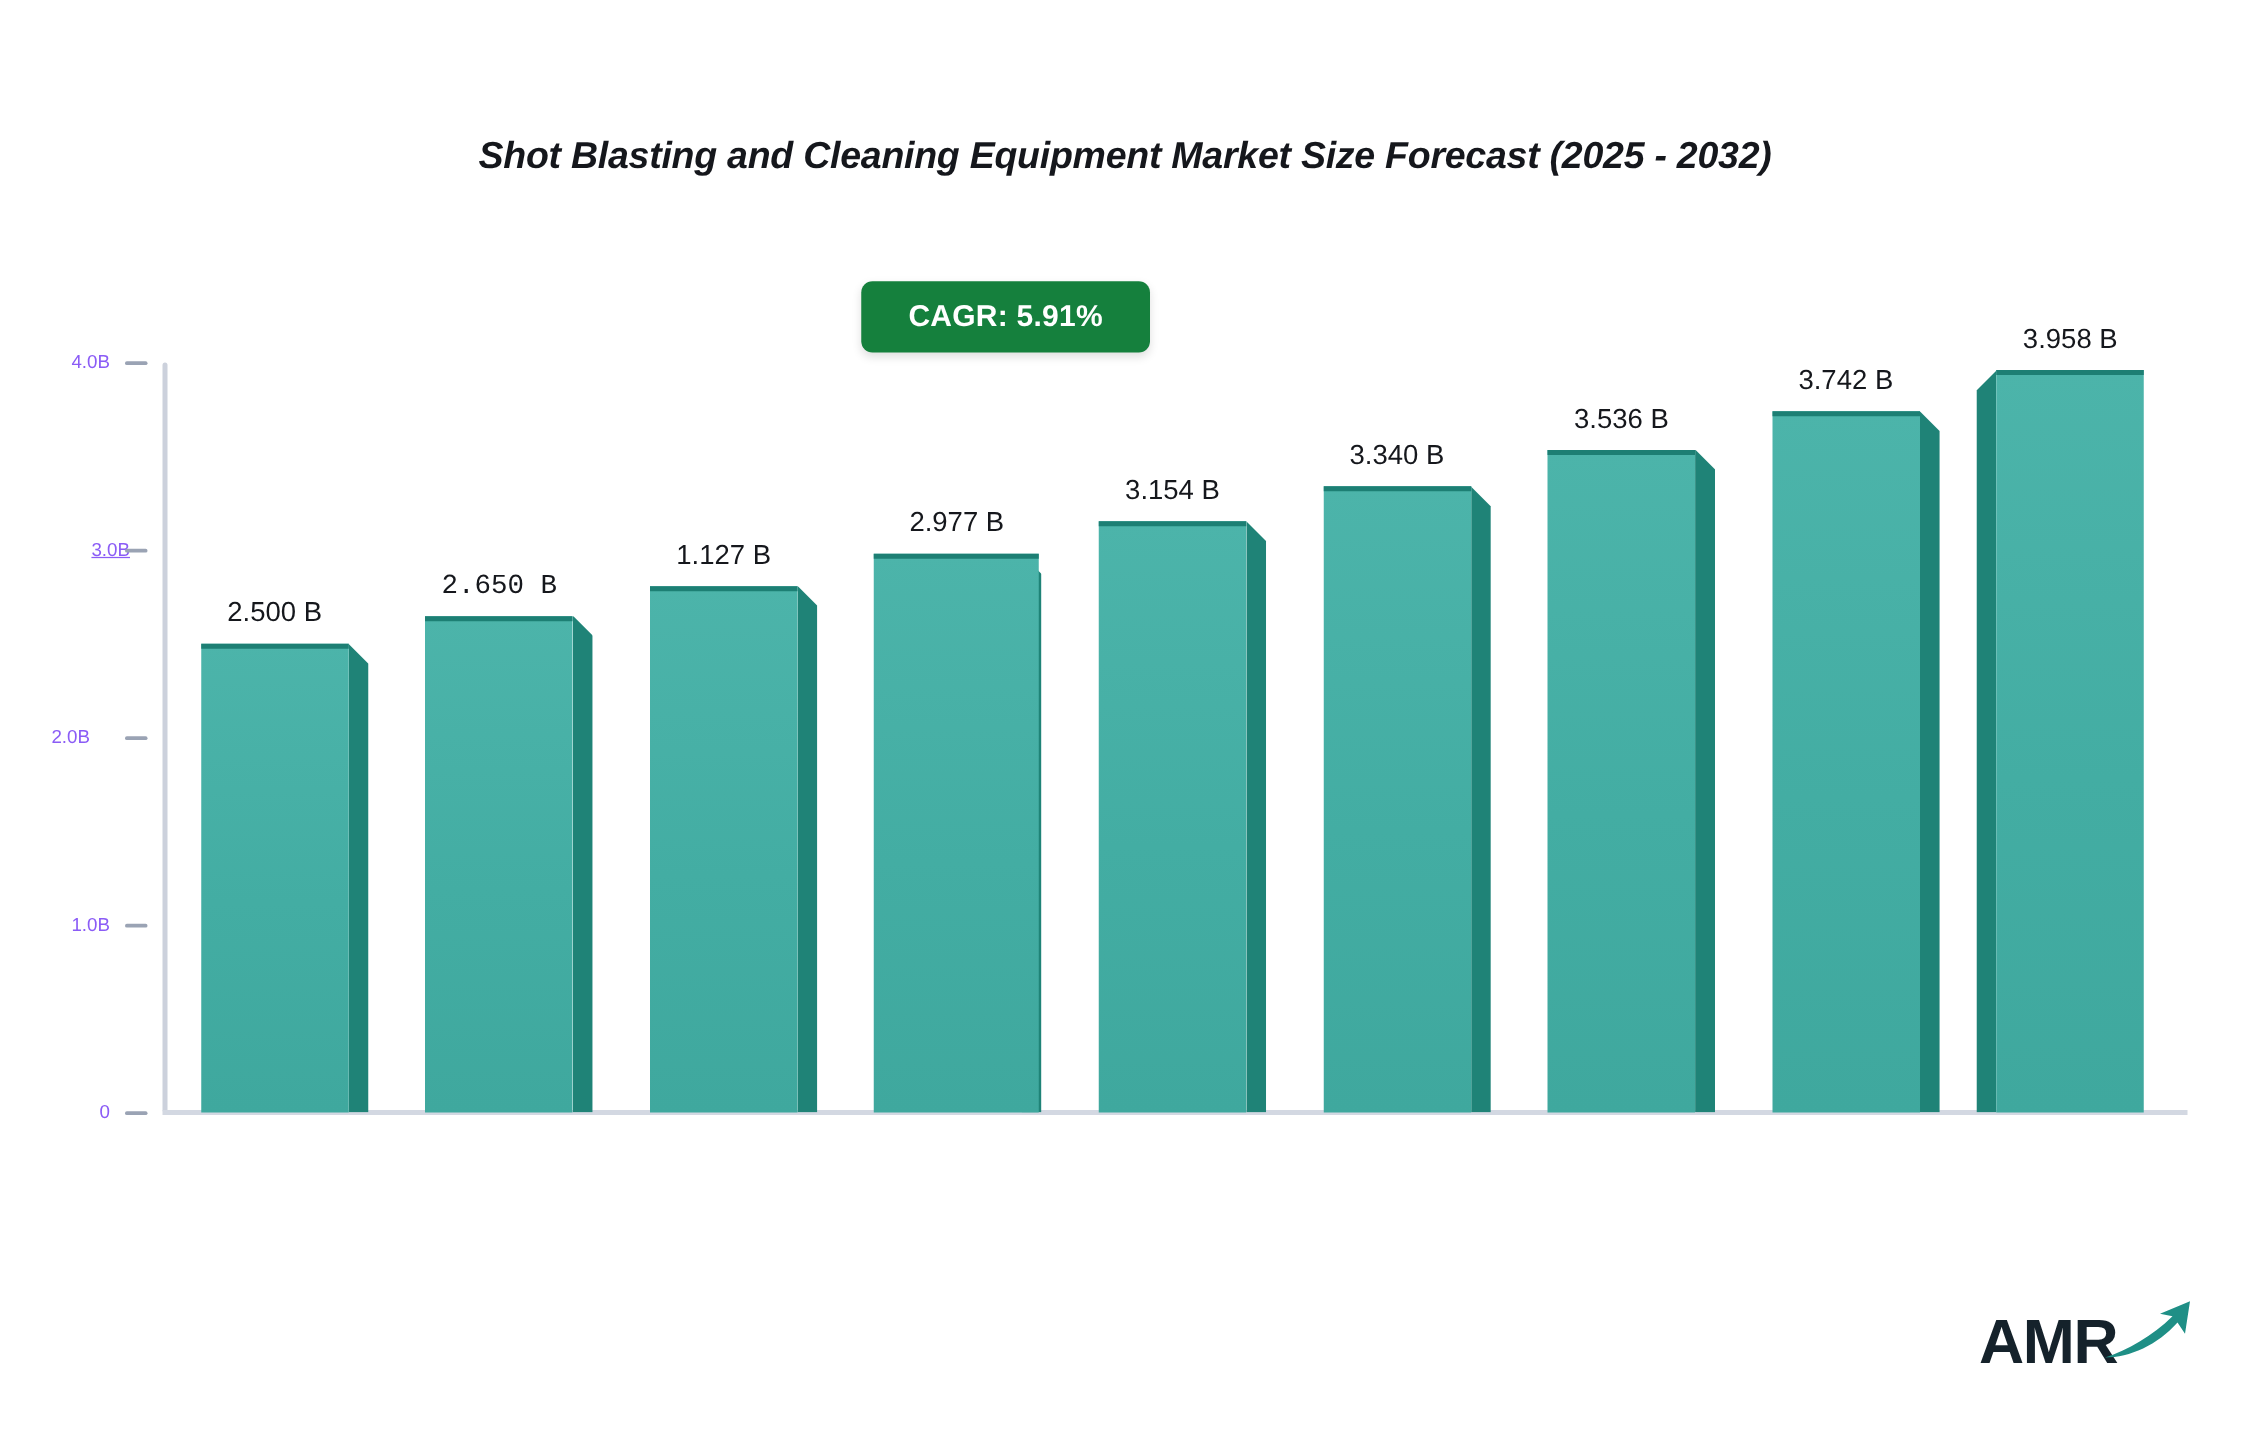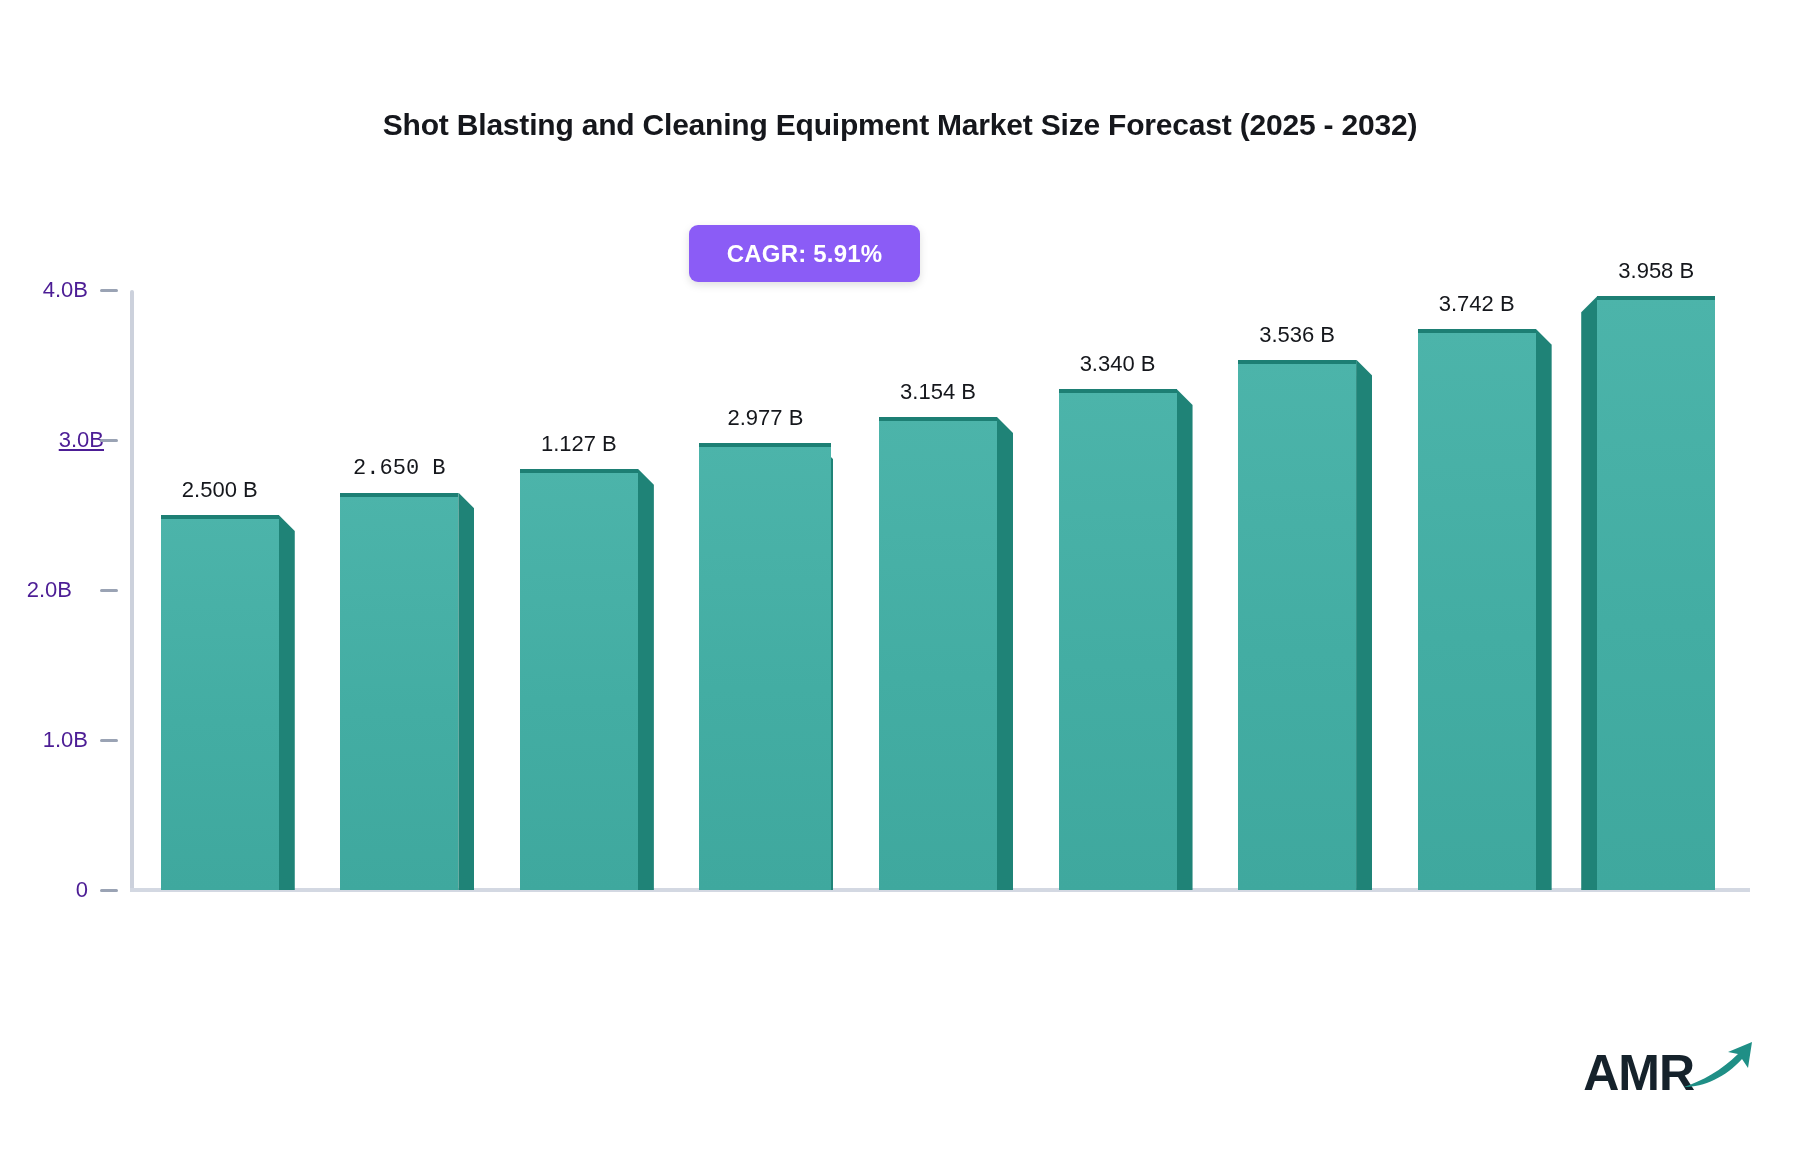--- a/index.html
+++ b/index.html
@@ -5,21 +5,21 @@
   * { margin:0; padding:0; box-sizing:border-box; }
   html, body { width:1800px; height:1156px; background:#ffffff; }
   body {
     font-family:"Liberation Sans", sans-serif;
     color:#3b4456;
     position:relative;
     overflow:hidden;
   }
 
   
-  #chart-header { width:100%; text-align:center; padding-top:108px; }
+  #chart-header { width:100%; text-align:center; padding-top:108px;font-style:italic; }
   #chart-title {
     font-size:30px; font-weight:bold; color:#15171c;
     letter-spacing:-0.2px; line-height:1.1;
   }
   #chart-subtitle {
     margin-top:20px; font-size:23px; font-weight:bold; color:#3f4a5f;
   }
 
   
   #plot-area {
@@ -28,21 +28,21 @@
   }
   #plot-inner { position:absolute; left:0; top:0; width:1800px; height:1156px; }
 
   
   #y-axis-line {
     position:absolute; left:130px; top:290px; width:4px; height:600px;
     background:#ccd1dc; border-radius:2px;
   }
   .y-tick-label {
     position:absolute; right:0; transform:translateY(-50%);
-    font-size:22px; color:#4c1d95; white-space:nowrap; text-align:center;
+    font-size:15px; color:#8b5cf6; white-space:nowrap; text-align:center;
   }
   .y-tick-wrap { position:absolute; left:0px; width:118px; height:0; }
   .y-tick-dash {
     position:absolute; left:100px; top:-1px; width:18px; height:3px;
     background:#9aa3b4; border-radius:2px;
   }
 
   
   #x-axis-line {
     position:absolute; left:130px; top:888px; width:1620px; height:4px;
@@ -64,21 +64,21 @@
   }
   .bar-value-label {
     position:absolute; left:50%; transform:translateX(-50%);
     font-size:22px; color:#15171c; white-space:nowrap; font-weight:normal;
   }
 
   
   #cagr-badge {
     position:absolute; left:689px; top:225px;
     width:231px; height:57px;
-    background:#8b5cf6; border-radius:9px;
+    background:#15803d; border-radius:9px;
     display:flex; align-items:center; justify-content:center;
     box-shadow:0 3px 8px rgba(0,0,0,0.13);
   }
   #cagr-badge-text {
     color:#ffffff; font-size:24px; font-weight:bold; letter-spacing:0.2px;
   }
 
   
   #amr-logo {
     position:absolute; right:40px; bottom:58px;

